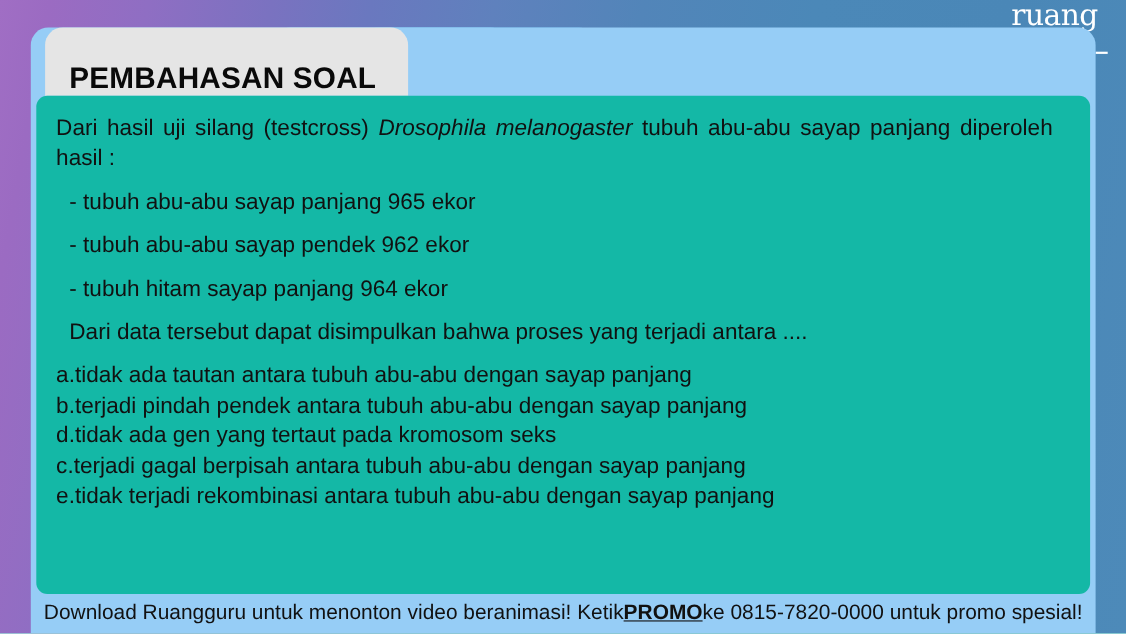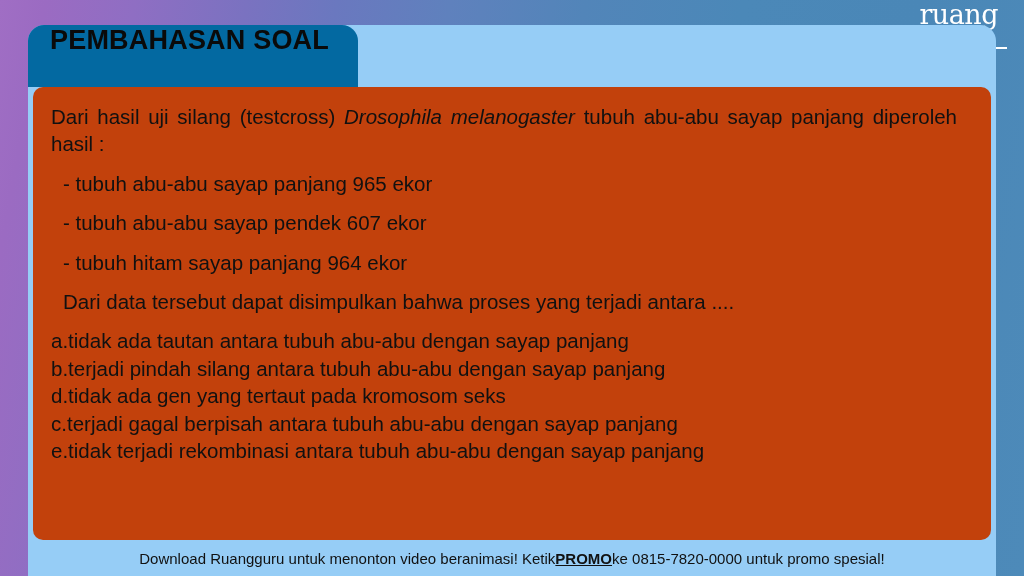--- a/index.html
+++ b/index.html
@@ -55,28 +55,28 @@
     left: 28px;
     top: 25px;
     width: 968px;
     height: 551px;
     background: #96cdf6;
     border-radius: 16px 16px 0 0;
   }
 
   #title-tab {
     position: absolute;
-    left: 0px;
+    left: 13px;
     top: 0px;
     width: 330px;
     height: 62px;
-    background: #0369a1;
+    background: #e5e5e5;
     border-radius: 16px 16px 0 0;
     display: flex;
-    align-items: flex-start;
+    align-items: flex-end;
   }
   #page-title {
     margin-left: 22px;
     font-size: 27px;
     font-weight: bold;
     letter-spacing: 0.2px;
     color: #0a0a0a;
     white-space: nowrap;
   }
 
@@ -115,21 +115,21 @@
     background: #ffffff;
   }
 
   
   #sheet {
     position: absolute;
     left: 5px;
     top: 62px;
     width: 958px;
     height: 453px;
-    background: #c2410c;
+    background: #14b8a6;
     border-radius: 10px;
     box-sizing: border-box;
     padding: 16px 34px 10px 18px;
     overflow: hidden;
   }
 
   #body-text {
     font-size: 20.5px;
     line-height: 27.4px;
     color: #111111;
@@ -155,21 +155,21 @@
   
   #footer {
     position: absolute;
     left: 0;
     bottom: 0;
     width: 968px;
     height: 36px;
     display: flex;
     align-items: center;
     justify-content: center;
-    font-size: 15px;
+    font-size: 19px;
     color: #111111;
   }
   #footer b { font-weight: bold; text-decoration: underline; }
 </style>
 </head>
 <body>
 
 <div id="slide">
 
   <div class="tab tab-back"></div>
@@ -185,27 +185,27 @@
     <div id="title-tab">
       <div id="page-title">PEMBAHASAN SOAL</div>
     </div>
 
     <div id="sheet">
       <div id="body-text">
 
         <p class="p-just"><span>Dari hasil uji silang (testcross) </span><span class="sci">Drosophila melanogaster</span><span> tubuh abu-abu sayap panjang diperoleh hasil :</span></p>
 
         <p class="p-left">- tubuh abu-abu sayap panjang 965 ekor</p>
-        <p class="p-left">- tubuh abu-abu sayap pendek 607 ekor</p>
+        <p class="p-left">- tubuh abu-abu sayap pendek 962 ekor</p>
         <p class="p-left">- tubuh hitam sayap panjang 964 ekor</p>
 
         <p class="p-left">Dari data tersebut dapat disimpulkan bahwa proses yang terjadi antara ....</p>
 
         <p class="opt"><span class="lbl">a.</span><span>tidak ada tautan antara tubuh abu-abu dengan sayap panjang</span></p>
-        <p class="opt"><span class="lbl">b.</span><span>terjadi pindah silang antara tubuh abu-abu dengan sayap panjang</span></p>
+        <p class="opt"><span class="lbl">b.</span><span>terjadi pindah pendek antara tubuh abu-abu dengan sayap panjang</span></p>
         <p class="opt"><span class="lbl">d.</span><span>tidak ada gen yang tertaut pada kromosom seks</span></p>
         <p class="opt"><span class="lbl">c.</span><span>terjadi gagal berpisah antara tubuh abu-abu dengan sayap panjang</span></p>
         <p class="opt"><span class="lbl">e.</span><span>tidak terjadi rekombinasi antara tubuh abu-abu dengan sayap panjang</span></p>
 
       </div>
     </div>
 
     <div id="footer">
       <span>Download Ruangguru untuk menonton video beranimasi! Ketik </span>
         <b>PROMO</b>

